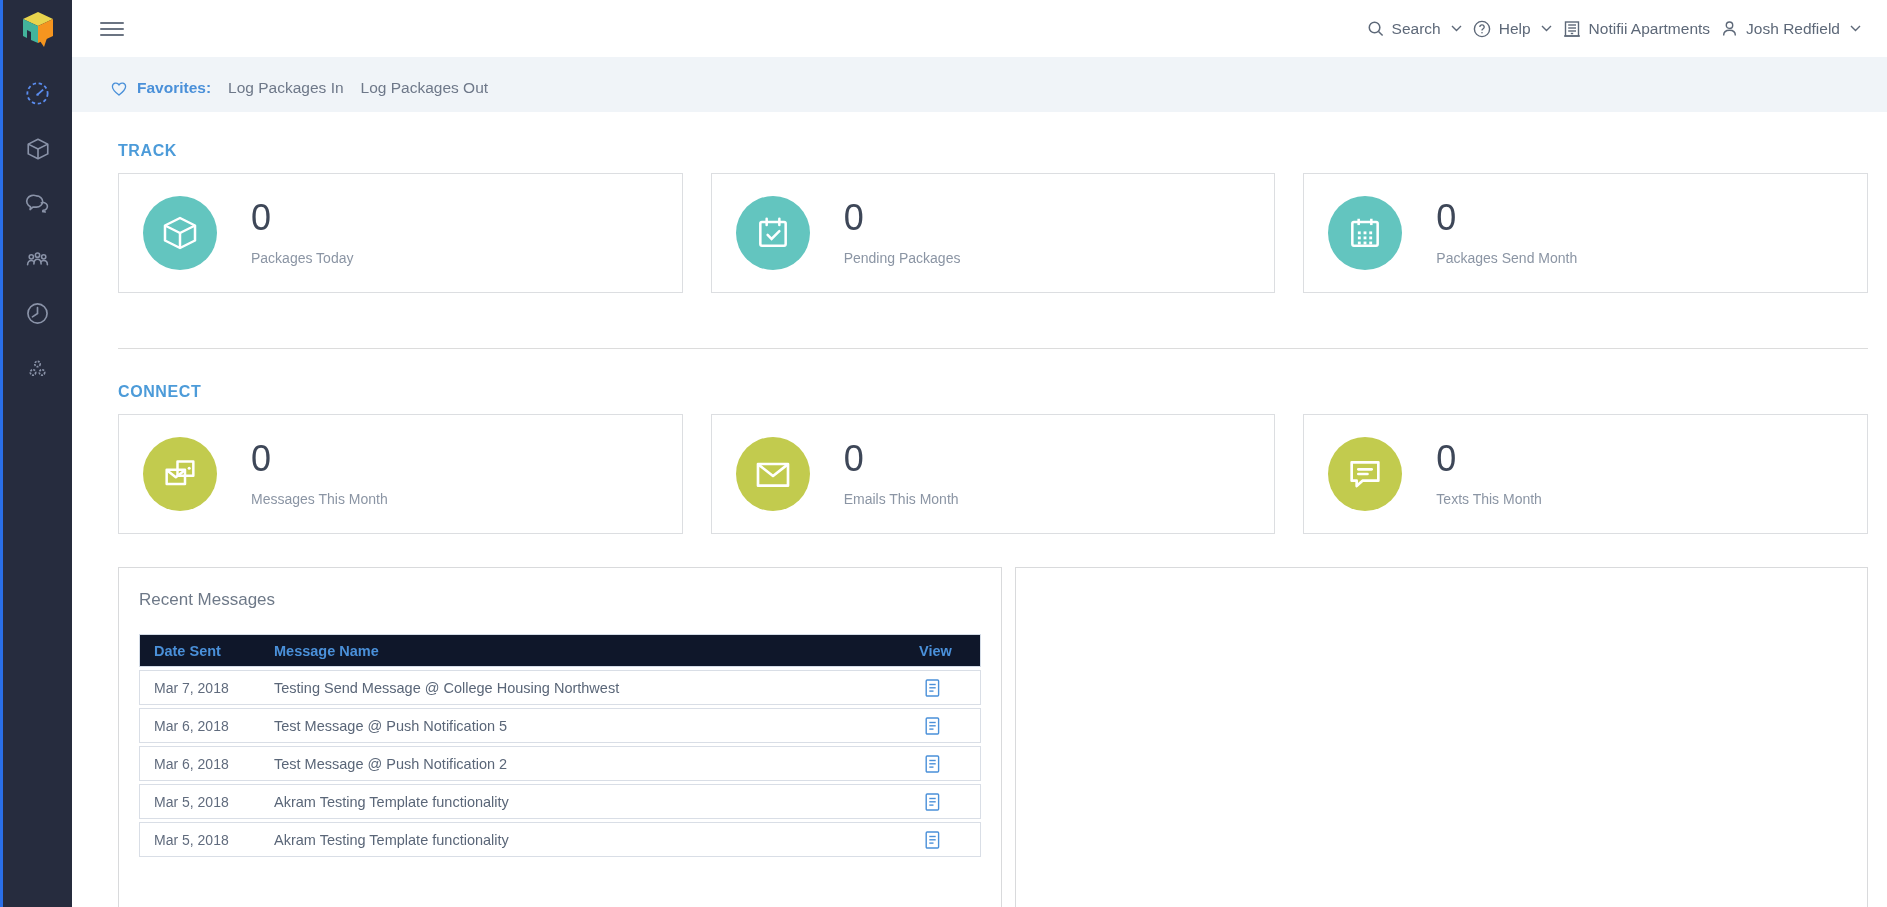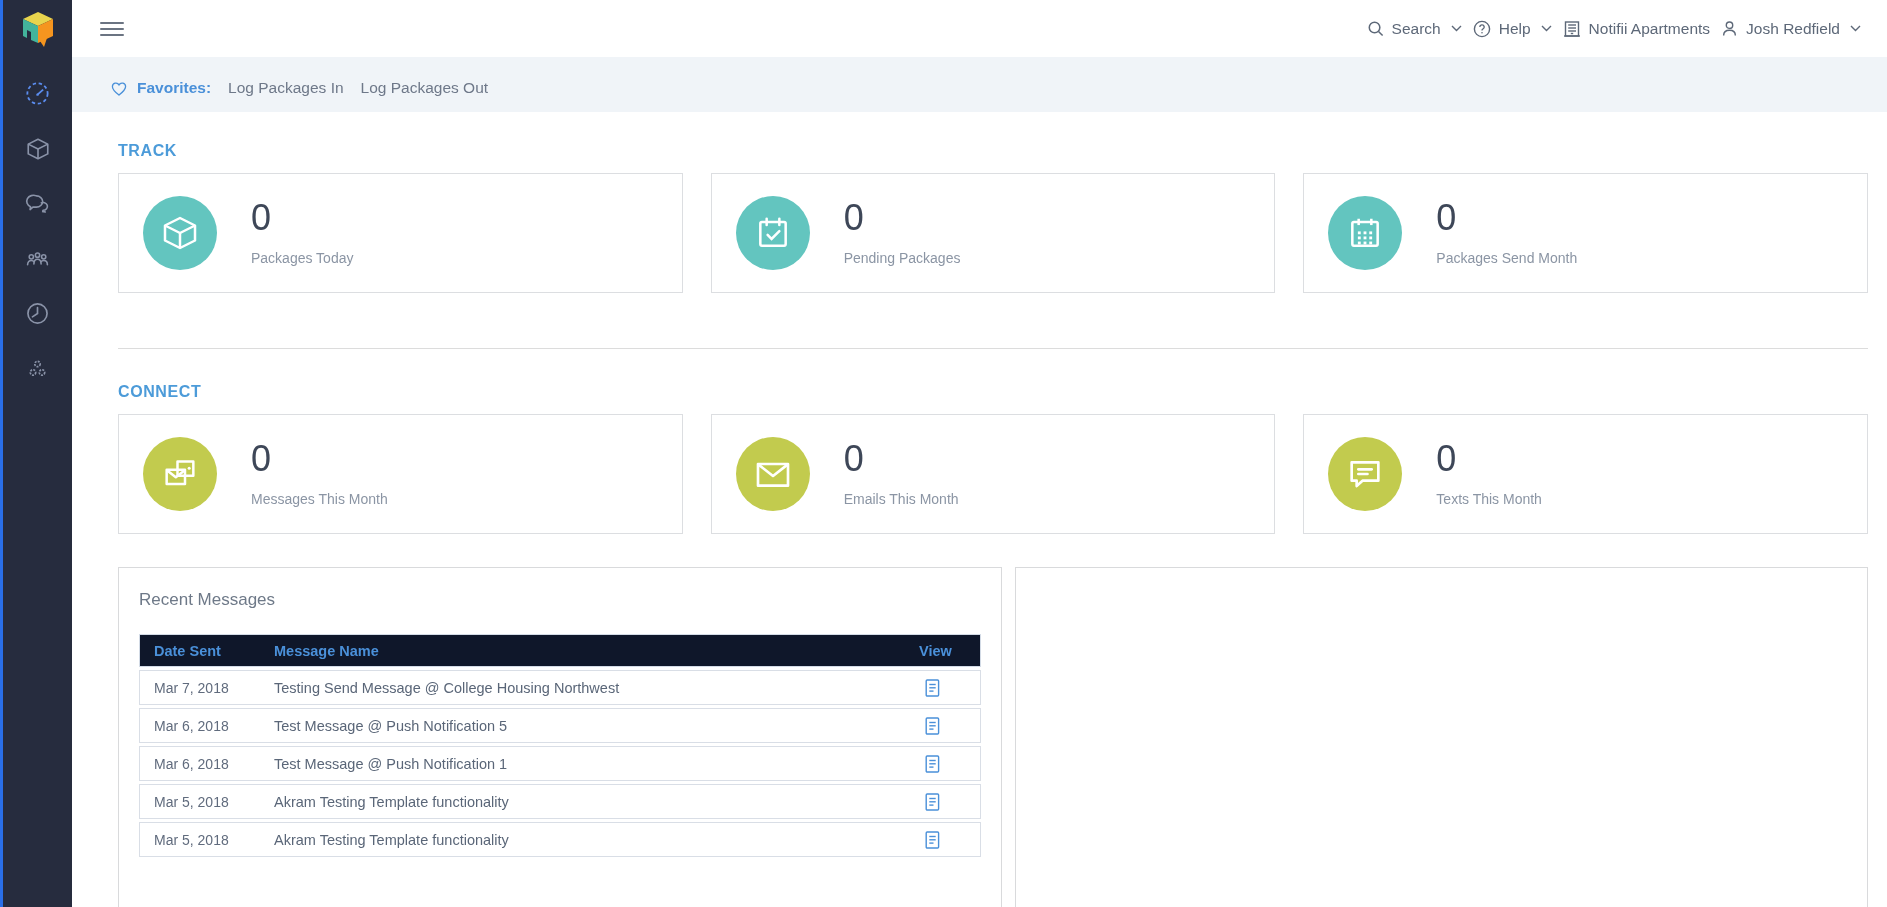--- a/index.html
+++ b/index.html
@@ -329,21 +329,21 @@
                 <line x1="4.3" y1="5.5" x2="10.7" y2="5.5"></line>
                   <line x1="4.3" y1="8.8" x2="10.7" y2="8.8"></line>
                   <line x1="4.3" y1="12.1" x2="8.5" y2="12.1"></line>
               </svg>
             </span>
           </div>
         </div>
 
         <div class="trow body">
           <div class="col-date">Mar 6, 2018</div>
-          <div class="col-name">Test Message @ Push Notification 1</div>
+          <div class="col-name">Test Message @ Push Notification 2</div>
           <div class="col-view">
             <span class="view-btn">
               <svg width="15" height="18" viewBox="0 0 15 18" fill="none" stroke="#4a90d9" stroke-width="1.4">
                 <rect x="1.2" y="1" width="12.4" height="16" rx="1"></rect>
                 <line x1="4.3" y1="5.5" x2="10.7" y2="5.5"></line>
                   <line x1="4.3" y1="8.8" x2="10.7" y2="8.8"></line>
                   <line x1="4.3" y1="12.1" x2="8.5" y2="12.1"></line>
               </svg>
             </span>
           </div>

